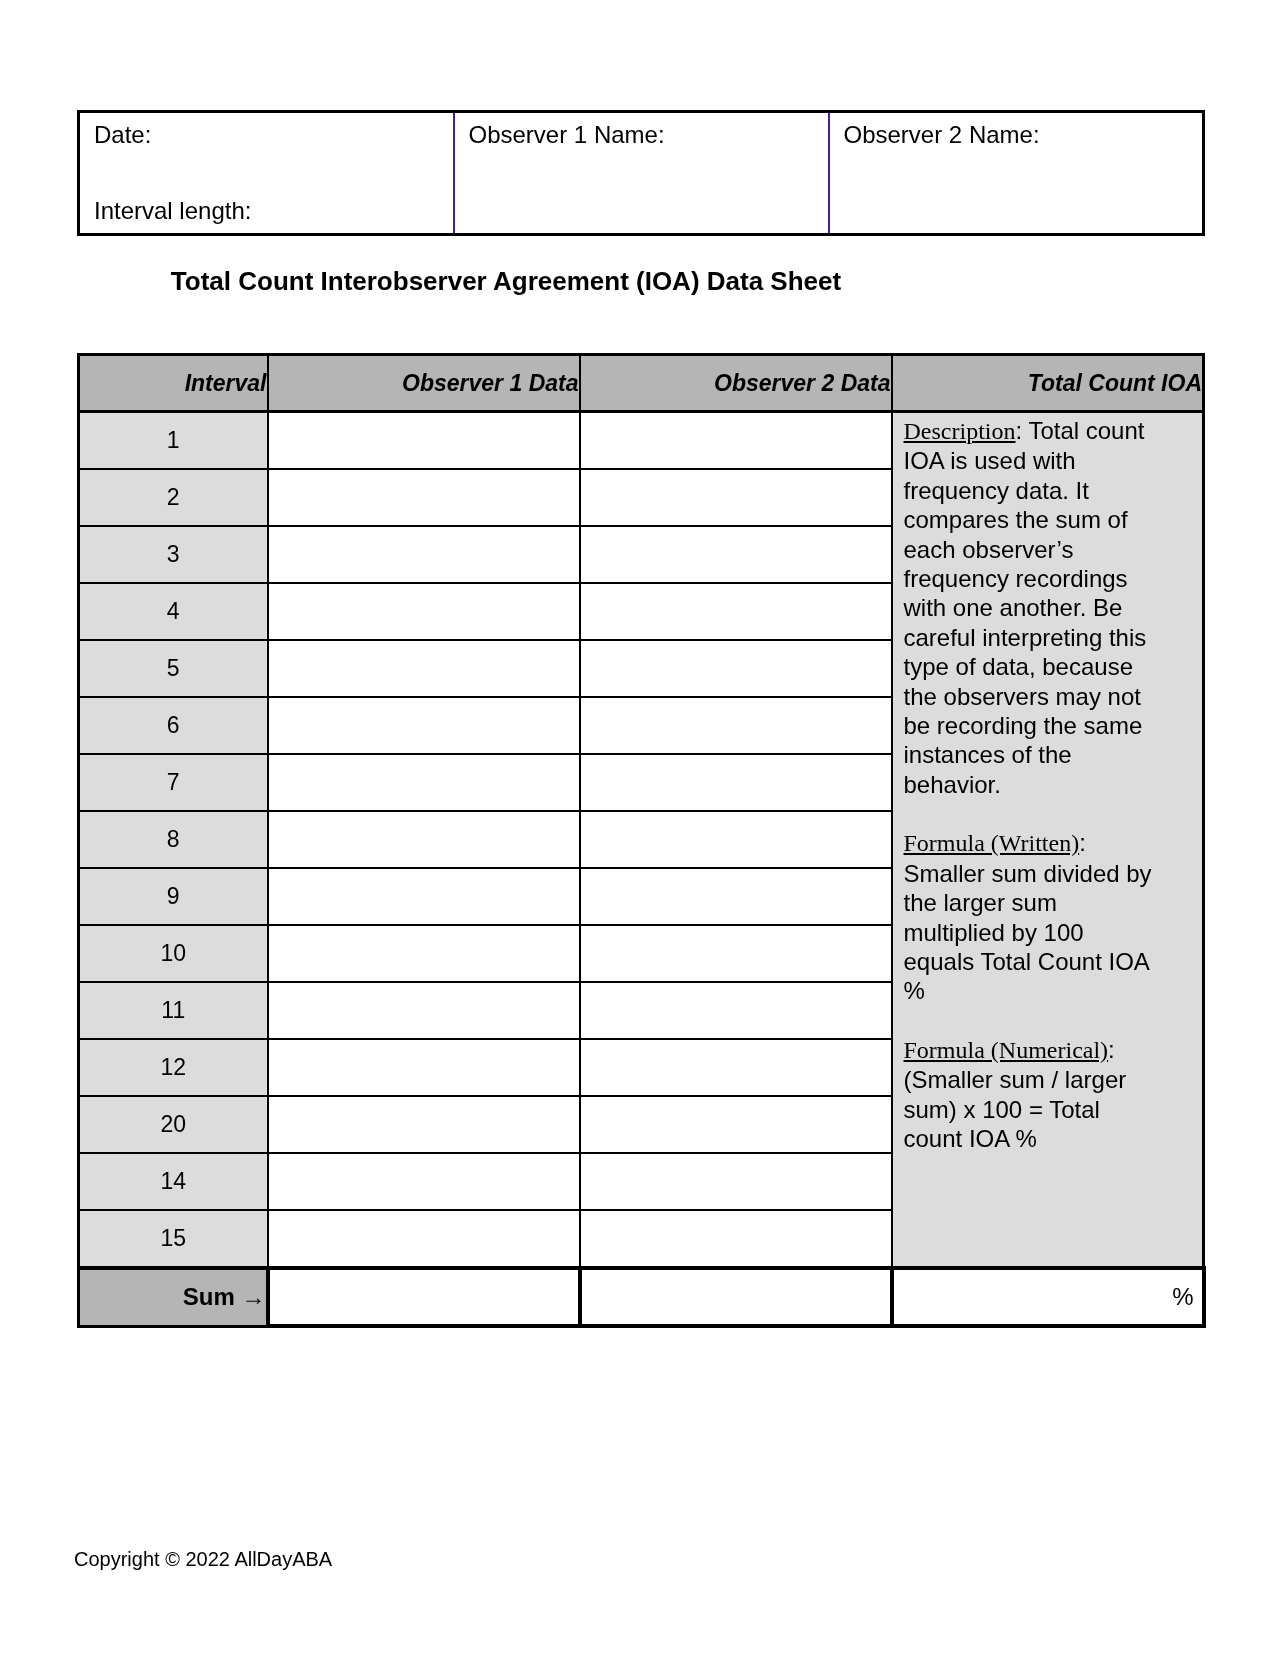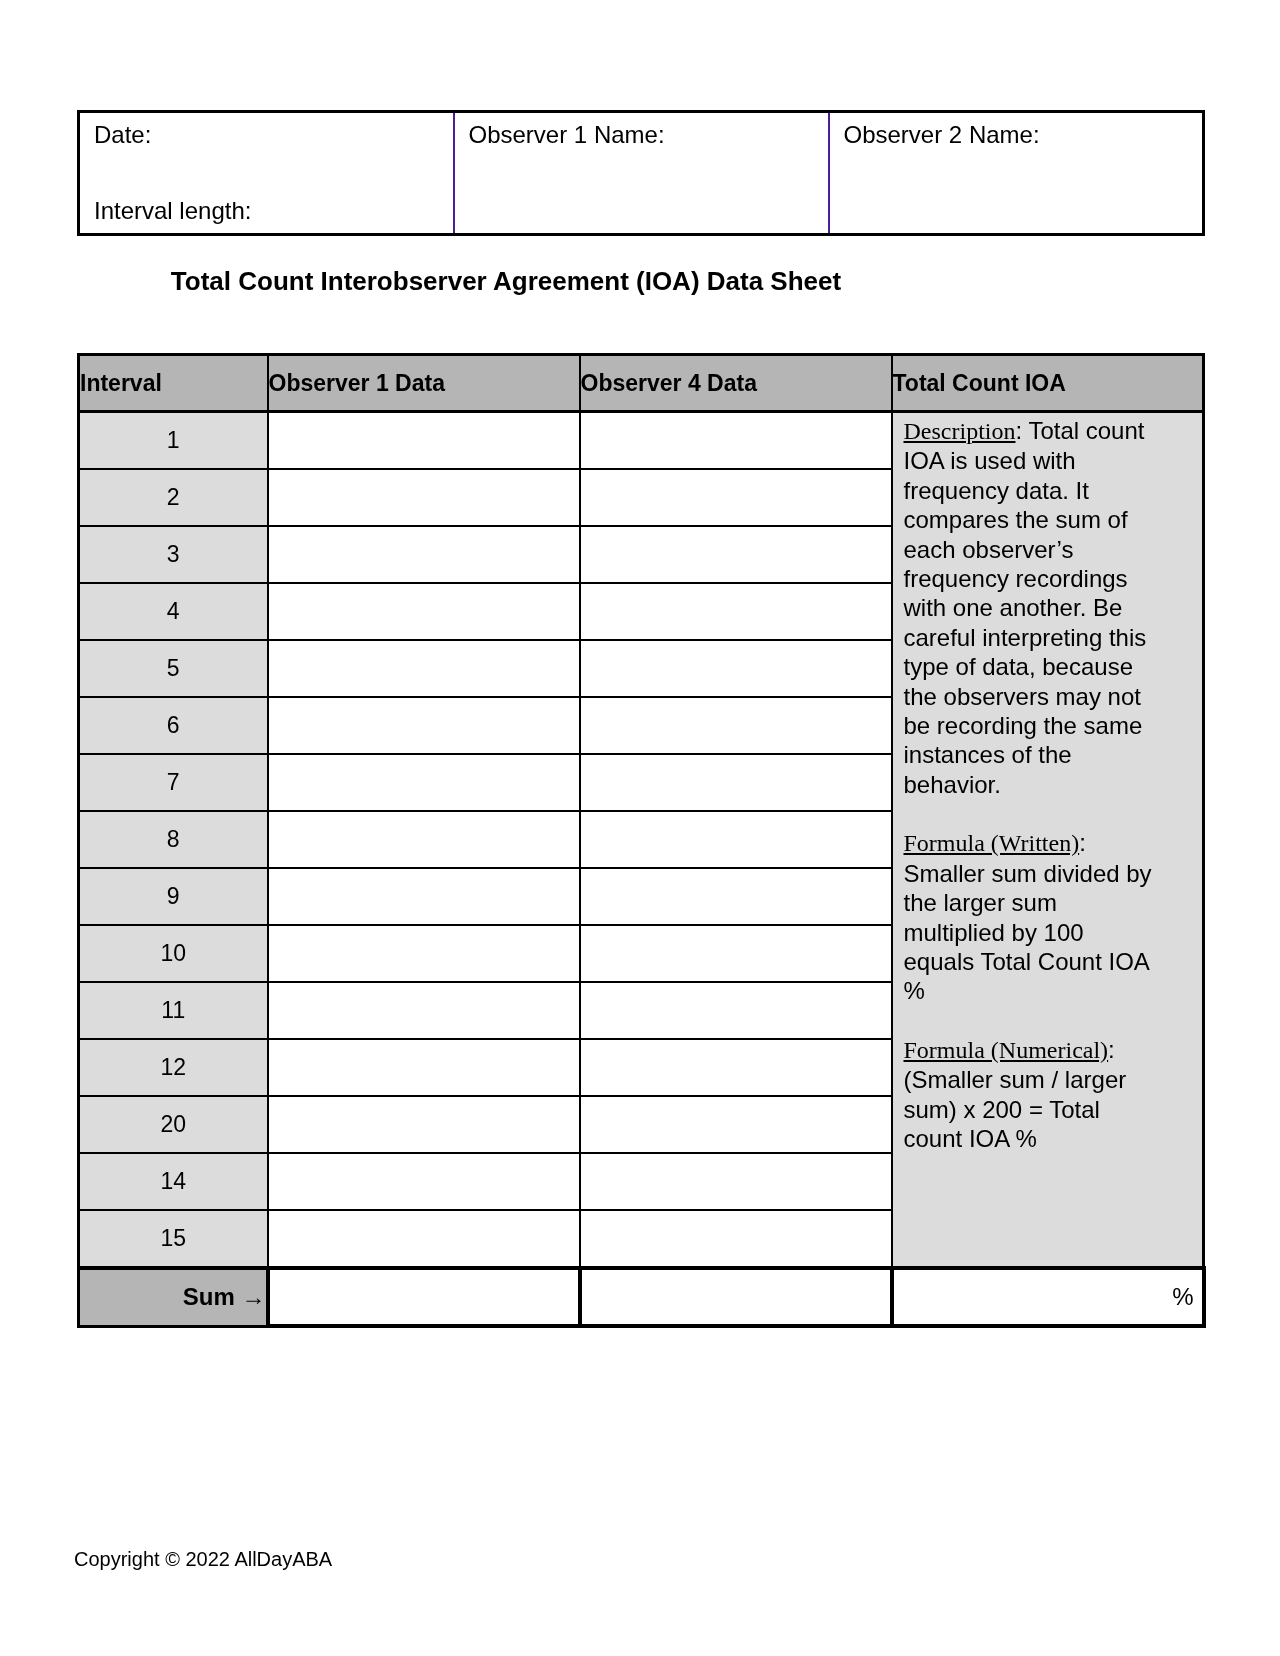--- a/index.html
+++ b/index.html
@@ -36,23 +36,23 @@
 
   
   .main-table{
     position:absolute;left:77px;top:353px;
     width:1125px;
     border-collapse:collapse;table-layout:fixed;
     border:3px solid #000;
   }
   .main-table th{
     background:#b5b5b5;
-    font-size:23px;font-weight:bold;text-align:left;
+    font-size:23px;font-weight:bold;text-align:right;
     border:2px solid #000;border-bottom:3px solid #000;
-    height:54px;padding:0;
+    height:54px;padding:0;font-style:italic;
   }
   .main-table td{border:2px solid #000;padding:0;}
   td.c-int{
     background:#dcdcdc;text-align:center;
     font-size:23px;height:55px;
   }
   td.c-data{background:#ffffff;}
   td.ioa-desc{background:#dcdcdc;vertical-align:top;}
   .ioa-inner{
     width:254px;margin:3px 0 0 11px;
@@ -113,33 +113,33 @@
         <col style="width:189px">
         <col style="width:312px">
         <col style="width:312px">
         <col style="width:312px">
       </colgroup>
 
     <tbody>
         <tr>
       <th>Interval</th>
       <th>Observer 1 Data</th>
-      <th>Observer 4 Data</th>
+      <th>Observer 2 Data</th>
       <th>Total Count IOA</th>
     </tr>
 
     <tr>
       <td class="c-int">1</td>
       <td class="c-data"></td>
       <td class="c-data"></td>
       <td class="ioa-desc" rowspan="15">
         <div class="ioa-inner">
           <p><span class="u">Description</span><span>: Total count IOA is used with frequency data. It compares the sum of each observer’s frequency recordings with one another. Be careful interpreting this type of data, because the observers may not be recording the same instances of the behavior.</span></p>
           <p><span class="u">Formula (Written)</span><span>: Smaller sum divided by the larger sum multiplied by 100 equals Total Count IOA %</span></p>
-          <p><span class="u">Formula (Numerical)</span><span>: (Smaller sum / larger sum) x 200 = Total count IOA %</span></p>
+          <p><span class="u">Formula (Numerical)</span><span>: (Smaller sum / larger sum) x 100 = Total count IOA %</span></p>
         </div>
       </td>
     </tr>
 
     <tr>
       <td class="c-int">2</td>
       <td class="c-data"></td>
       <td class="c-data"></td>
     </tr>
     <tr>

